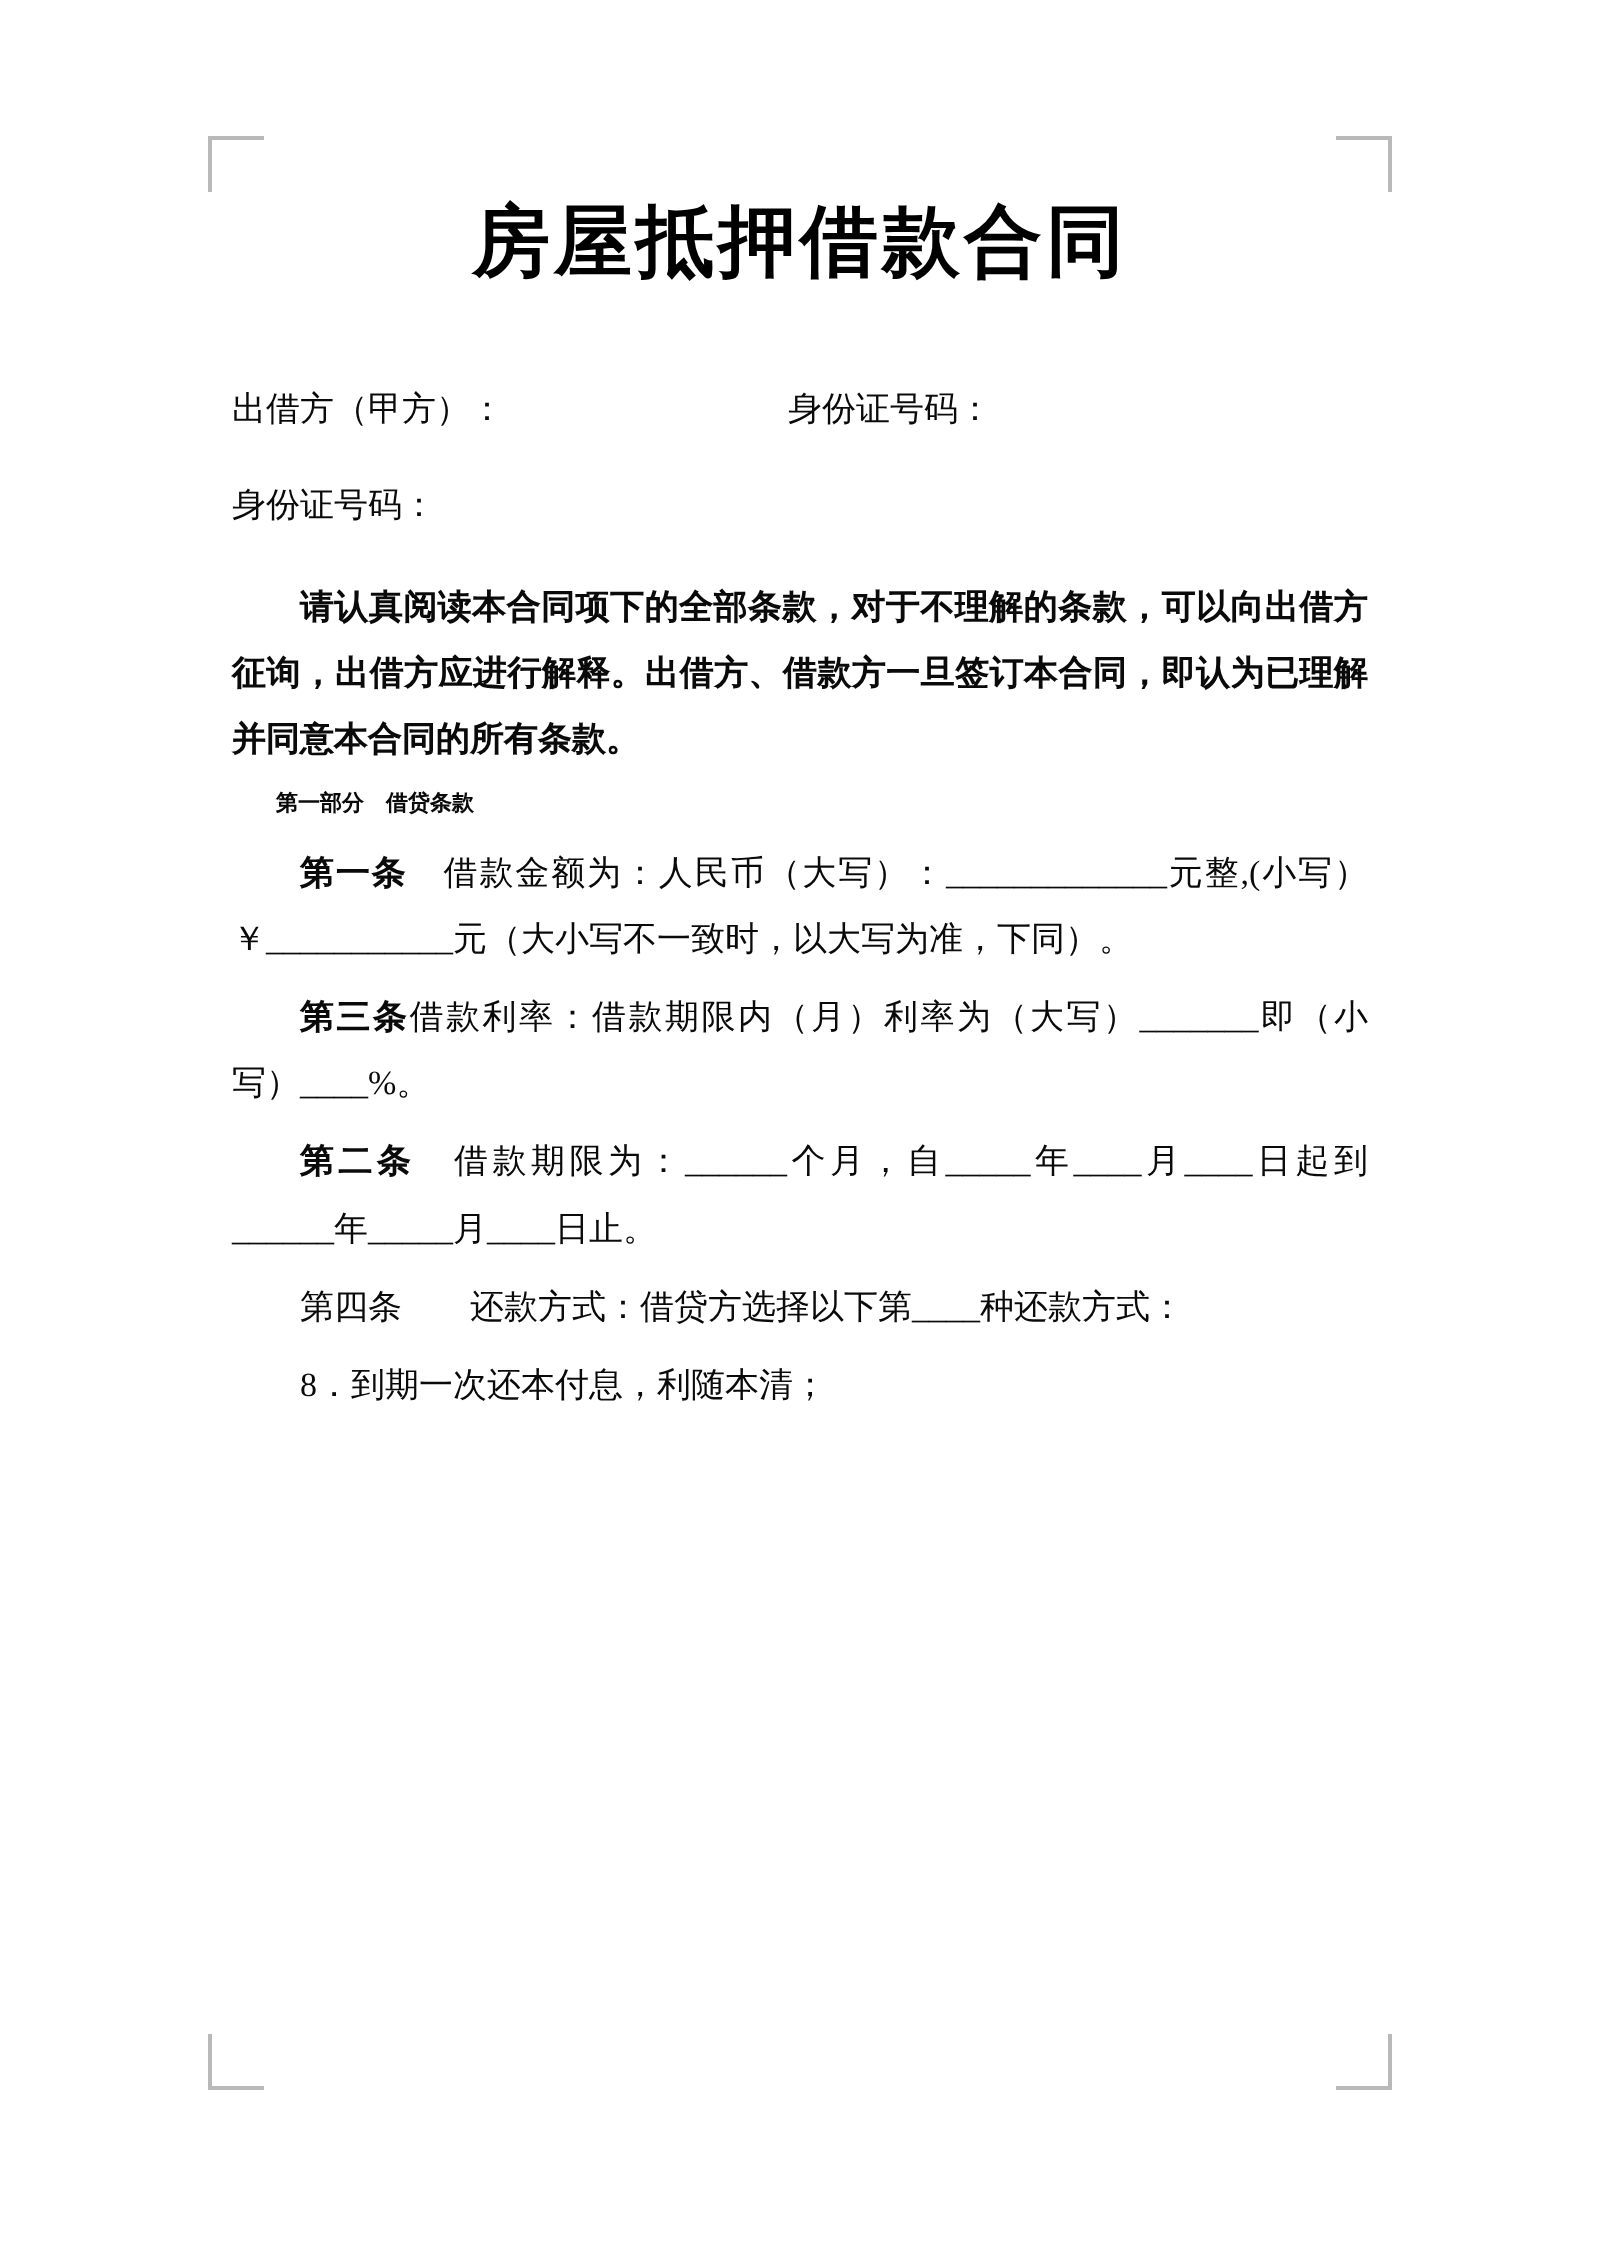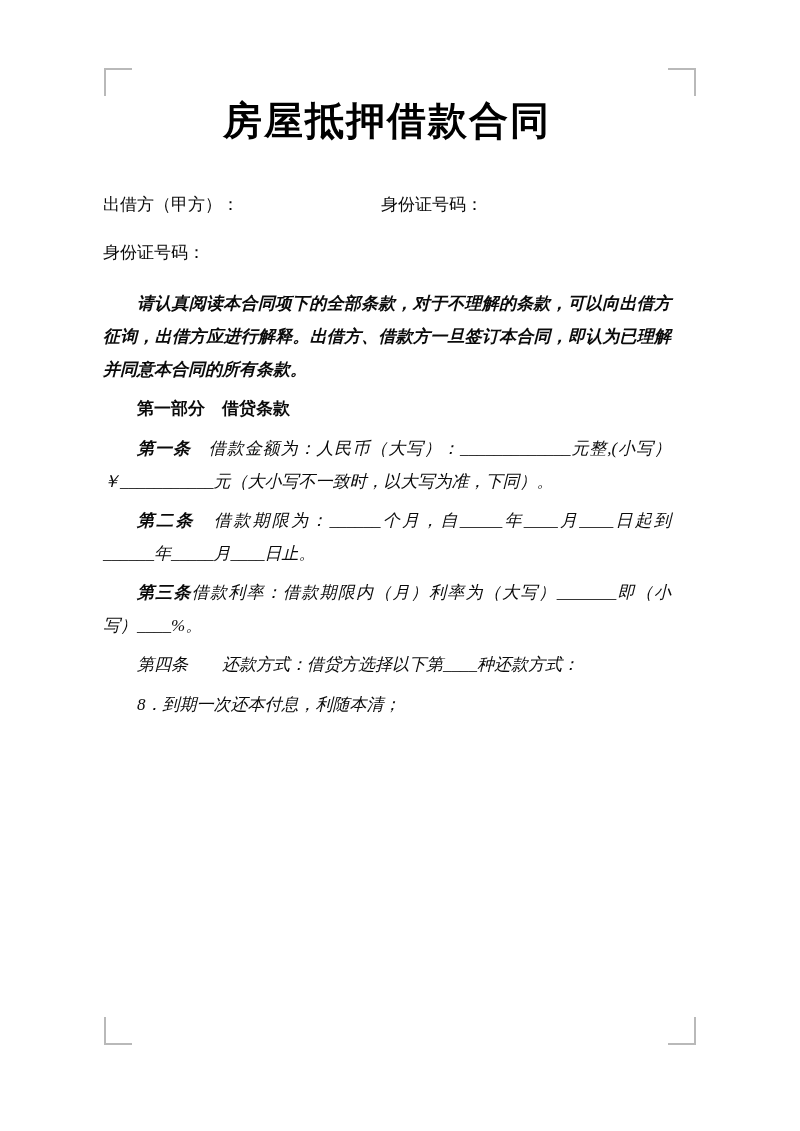--- a/index.html
+++ b/index.html
@@ -31,21 +31,21 @@
     border-style: solid;
     border-width: 0;
   }
   .crop.tl { top: 68px; left: 104px; border-top-width: 2px; border-left-width: 2px; }
   .crop.tr { top: 68px; right: 104px; border-top-width: 2px; border-right-width: 2px; }
   .crop.bl { bottom: 86px; left: 104px; border-bottom-width: 2px; border-left-width: 2px; }
   .crop.br { bottom: 86px; right: 104px; border-bottom-width: 2px; border-right-width: 2px; }
 
   .content {
     position: absolute;
-    left: 103px;
+    left: 116px;
     top: 80px;
     width: 568px;
   }
   .doc-title {
     text-align: center;
     font-family: "Liberation Sans", "DejaVu Sans", sans-serif;
     font-weight: bold;
     font-size: 39px;
     letter-spacing: 2px;
     margin: 14px 0 44px 0;
@@ -70,25 +70,24 @@
   }
   p.para {
     font-size: 17px;
     line-height: 1.95;
     margin: 0 0 6px 0;
     text-align: justify;
     text-justify: inter-ideograph;
   }
   p.indent {
     text-indent: 2em;
-    font-style: italic;
   }
   p.heading {
     font-weight: bold;
-    font-size: 17px;
+    font-size: 11px;
     line-height: 1.95;
     margin: 0 0 6px 0;
     text-indent: 2em;
   }
   .tip-label {
     font-weight: bold;
     font-size: 17px;
     margin: 0 0 4px 0;
     line-height: 1.95;
   }
@@ -118,23 +117,23 @@
     </div>
 
 
     <p class="para indent bold">请认真阅读本合同项下的全部条款，对于不理解的条款，可以向出借方征询，出借方应进行解释。出借方、借款方一旦签订本合同，即认为已理解并同意本合同的所有条款。</p>
 
 
     <p class="heading">第一部分　借贷条款</p>
 
     <p class="para indent"><span class="clause-label">第一条</span><span>　借款金额为：人民币（大写）：_____________元整,(小写）￥___________元（大小写不一致时，以大写为准，下同）。</span></p>
 
+    <p class="para indent"><span class="clause-label">第三条</span><span>借款利率：借款期限内（月）利率为（大写）_______即（小写）____%。</span></p>
+
     <p class="para indent"><span class="clause-label">第二条</span><span>　借款期限为：______个月，自_____年____月____日起到______年_____月____日止。</span></p>
-
-    <p class="para indent"><span class="clause-label">第三条</span><span>借款利率：借款期限内（月）利率为（大写）_______即（小写）____%。</span></p>
 
 
     <p class="para indent">第四条　　还款方式：借贷方选择以下第____种还款方式：</p>
 
     <p class="para indent">8．到期一次还本付息，利随本清；</p>
 
   </div>
 </div>
 
 </body></html>

